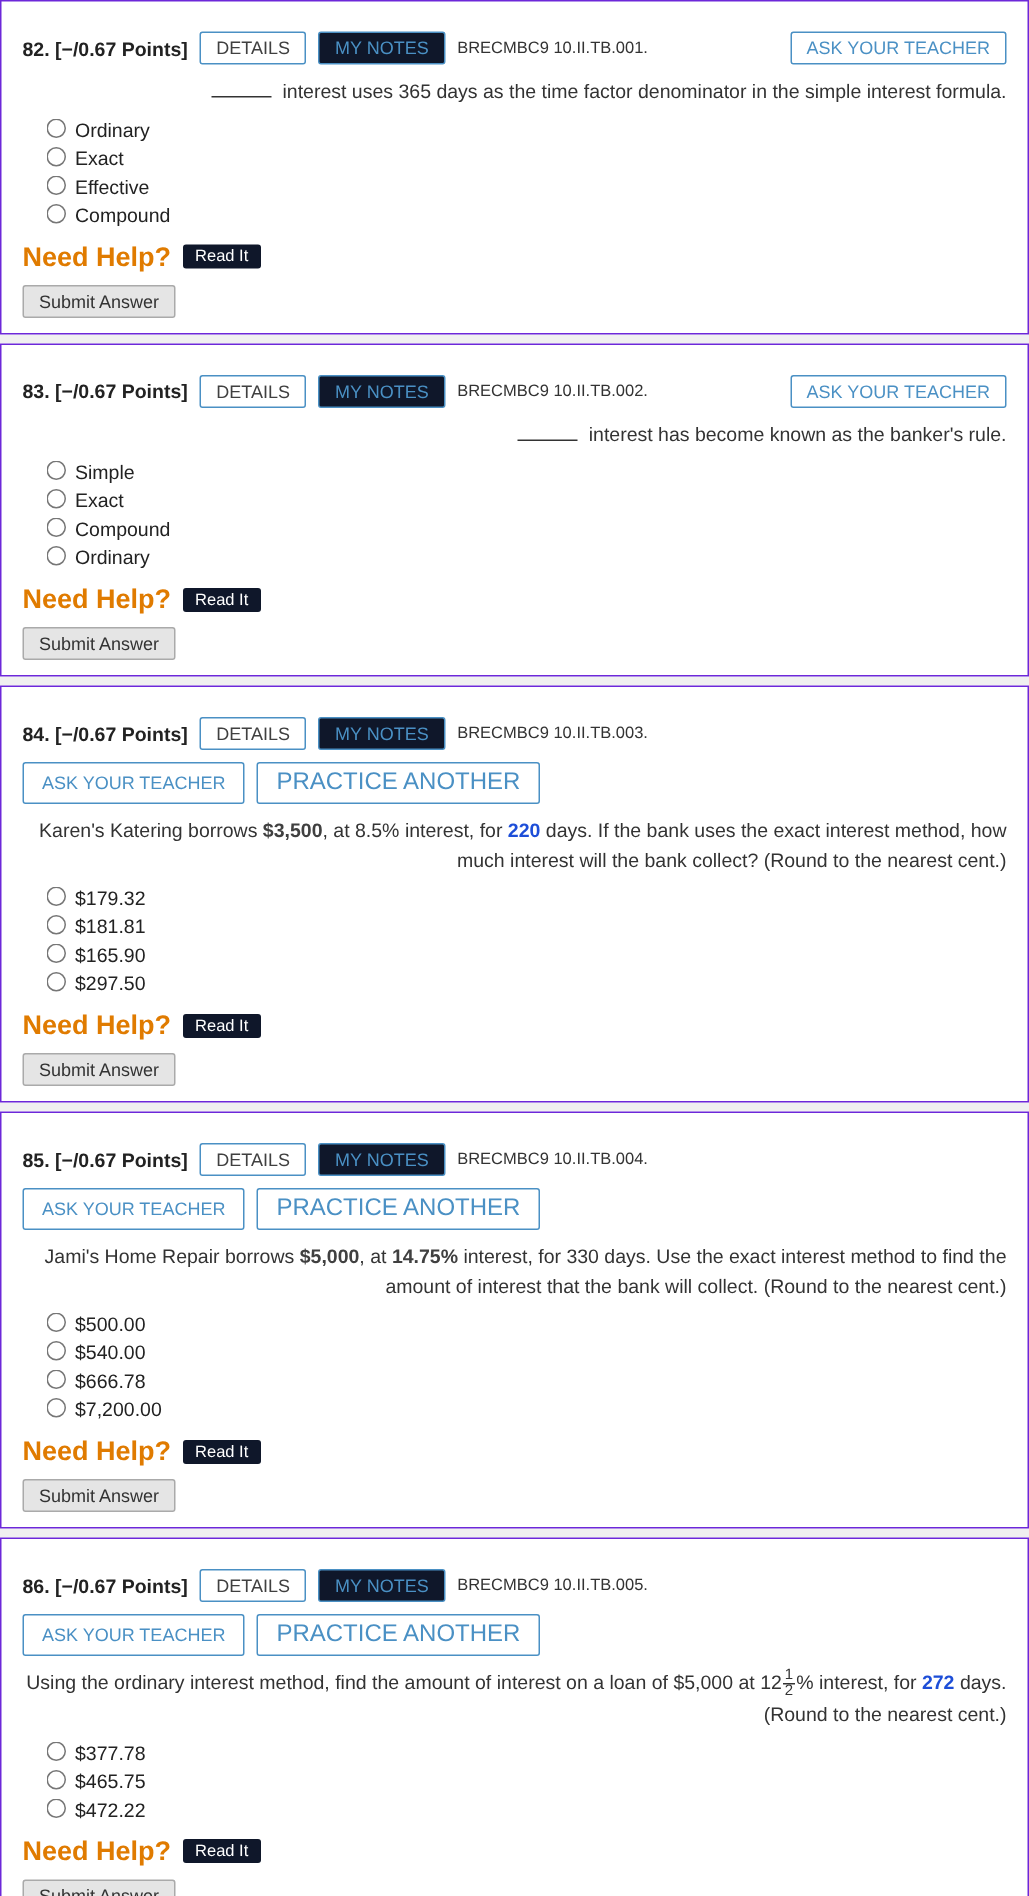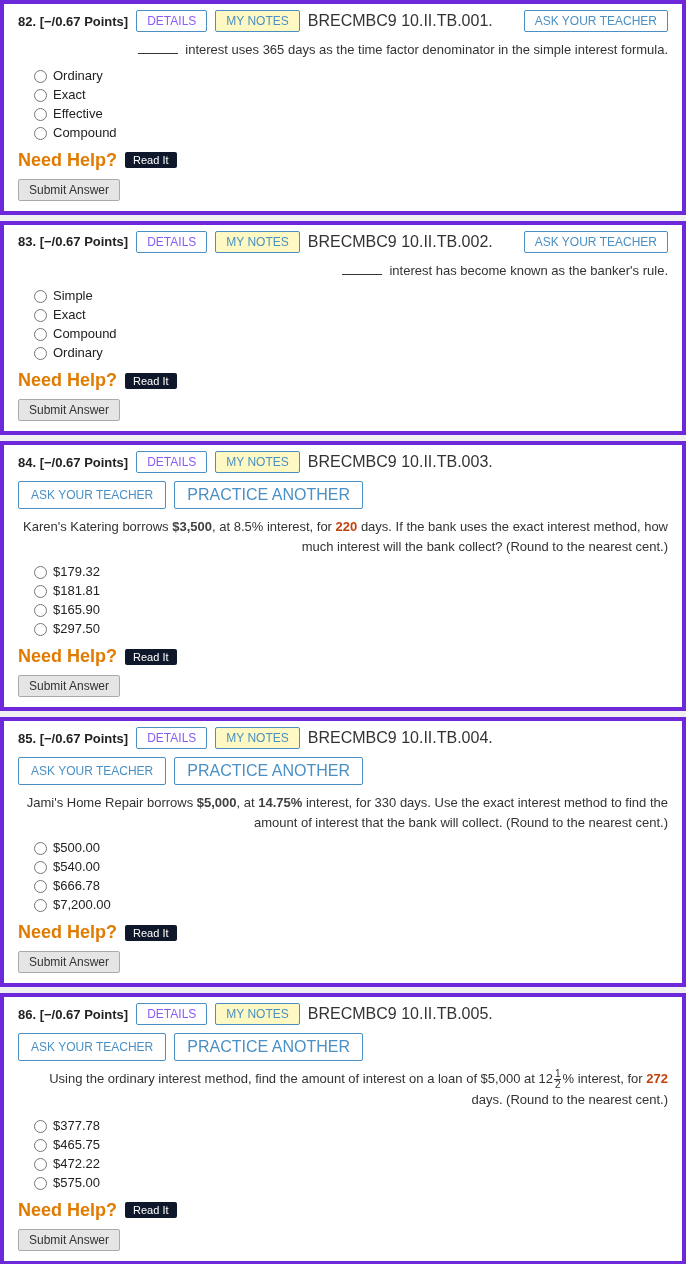--- a/index.html
+++ b/index.html
@@ -9,56 +9,56 @@
       background: #f0f0f0;
       color: #222;
     }
     .page-container {
       width: 686px;
       background: #f0f0f0;
       margin: 0 auto;
     }
     .question-block {
       background: #fff;
-      border: 4px solid #6d28d9;
+      border: 1px solid #6d28d9;
       margin-bottom: 6px;
-      padding: 6px 14px 10px 14px;
+      padding: 20px 14px 10px 14px;
     }
     .question-header {
       display: flex;
       align-items: center;
       gap: 8px;
       margin-bottom: 8px;
       flex-wrap: wrap;
     }
     .question-number {
       font-weight: bold;
       font-size: 13px;
       white-space: nowrap;
     }
     .btn-details {
       border: 1px solid #4a90c4;
       background: #fff;
-      color: #8b5cf6;
+      color: #404040;
       padding: 3px 10px;
       font-size: 12px;
       cursor: pointer;
       border-radius: 2px;
     }
     .btn-mynotes {
       border: 1px solid #4a90c4;
-      background: #fef9c3;
+      background: #0f172a;
       color: #4a90c4;
       padding: 3px 10px;
       font-size: 12px;
       cursor: pointer;
       border-radius: 2px;
     }
     .question-code {
-      font-size: 16px;
+      font-size: 11px;
       color: #333;
       font-weight: normal;
       text-align: right;
     }
     .btn-ask-teacher {
       border: 1px solid #4a90c4;
       background: #fff;
       color: #4a90c4;
       padding: 3px 10px;
       font-size: 12px;
@@ -94,30 +94,30 @@
       color: #333;
       margin-bottom: 8px;
       line-height: 1.5;
       text-align: right;
     }
     .highlight-orange {
       color: #404040;
       font-weight: bold;
     }
     .highlight-red {
-      color: #c2410c;
+      color: #1d4ed8;
       font-weight: bold;
     }
     .radio-options {
       margin-left: 16px;
       margin-bottom: 10px;
     }
     .radio-option {
       display: flex;
-      align-items: flex-end;
+      align-items: flex-start;
       gap: 6px;
       margin-bottom: 4px;
       font-size: 13px;
     }
     .radio-option input[type="radio"] {
       margin: 0;
       cursor: pointer;
     }
     .need-help {
       display: flex;
@@ -349,24 +349,20 @@
           <span>$377.78</span>
       </label>
       <label class="radio-option">
         <input type="radio" name="q86" style=""> 
           <span>$465.75</span>
       </label>
       <label class="radio-option">
         <input type="radio" name="q86" style=""> 
           <span>$472.22</span>
       </label>
-      <label class="radio-option">
-        <input type="radio" name="q86" style=""> 
-          <span>$575.00</span>
-      </label>
     </div>
     <div class="need-help">
       <span class="need-help-label">Need Help?</span>
       <button class="btn-read-it">Read It</button>
     </div>
     <button class="btn-submit">Submit Answer</button>
   </div>
 
 </div>
 

